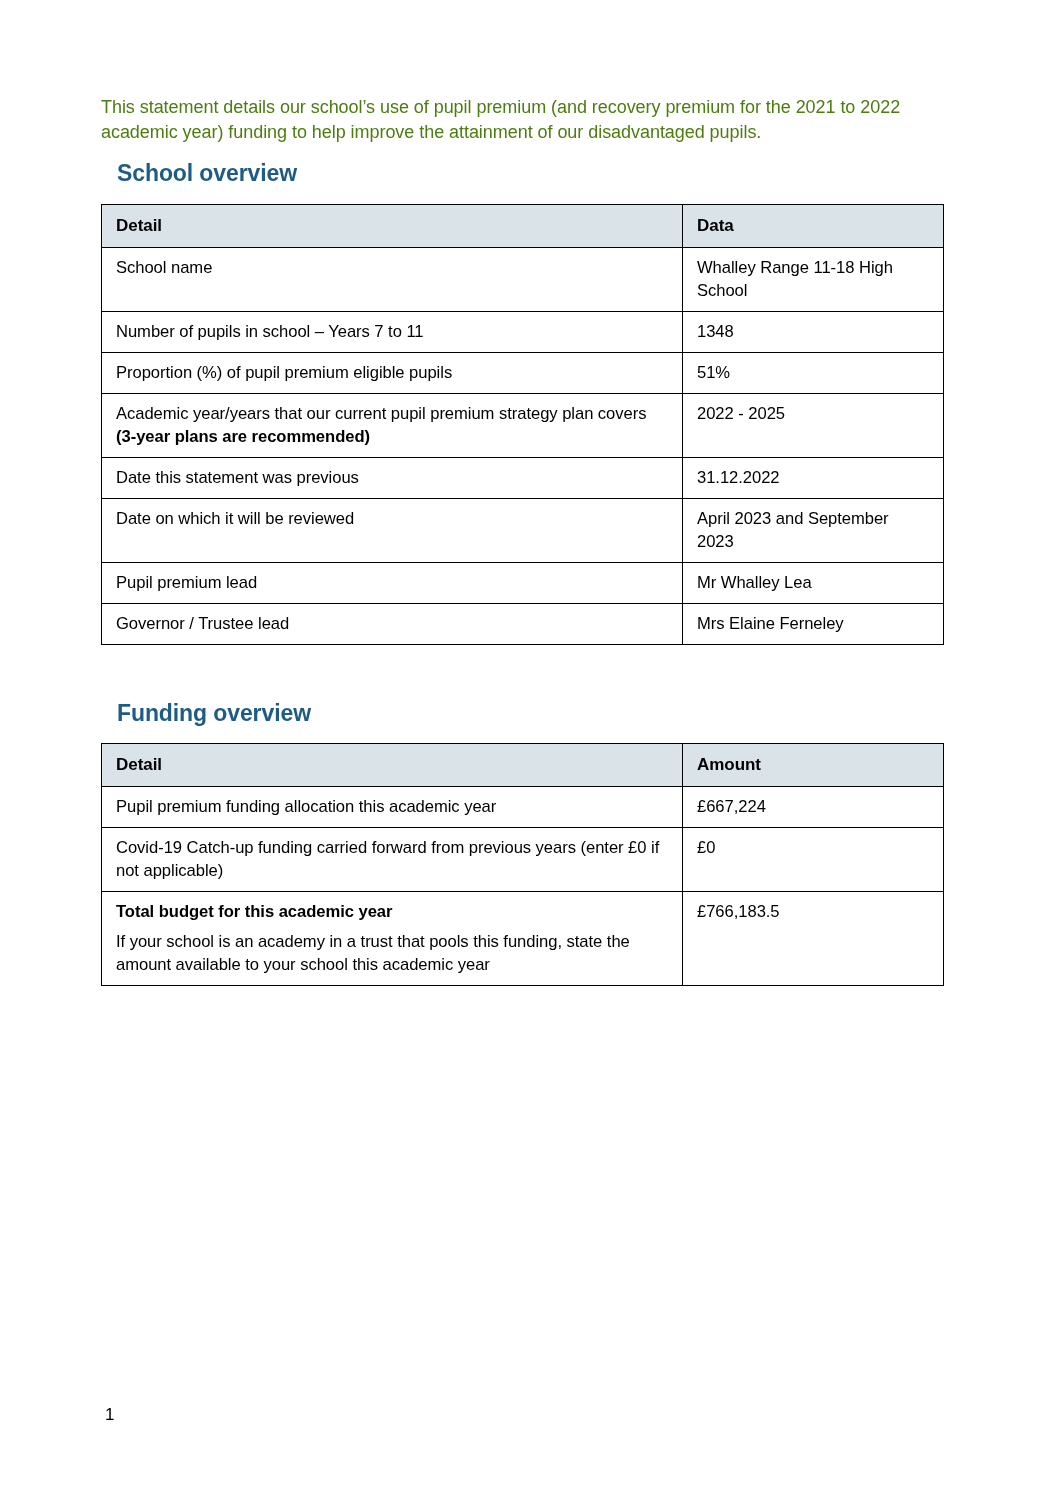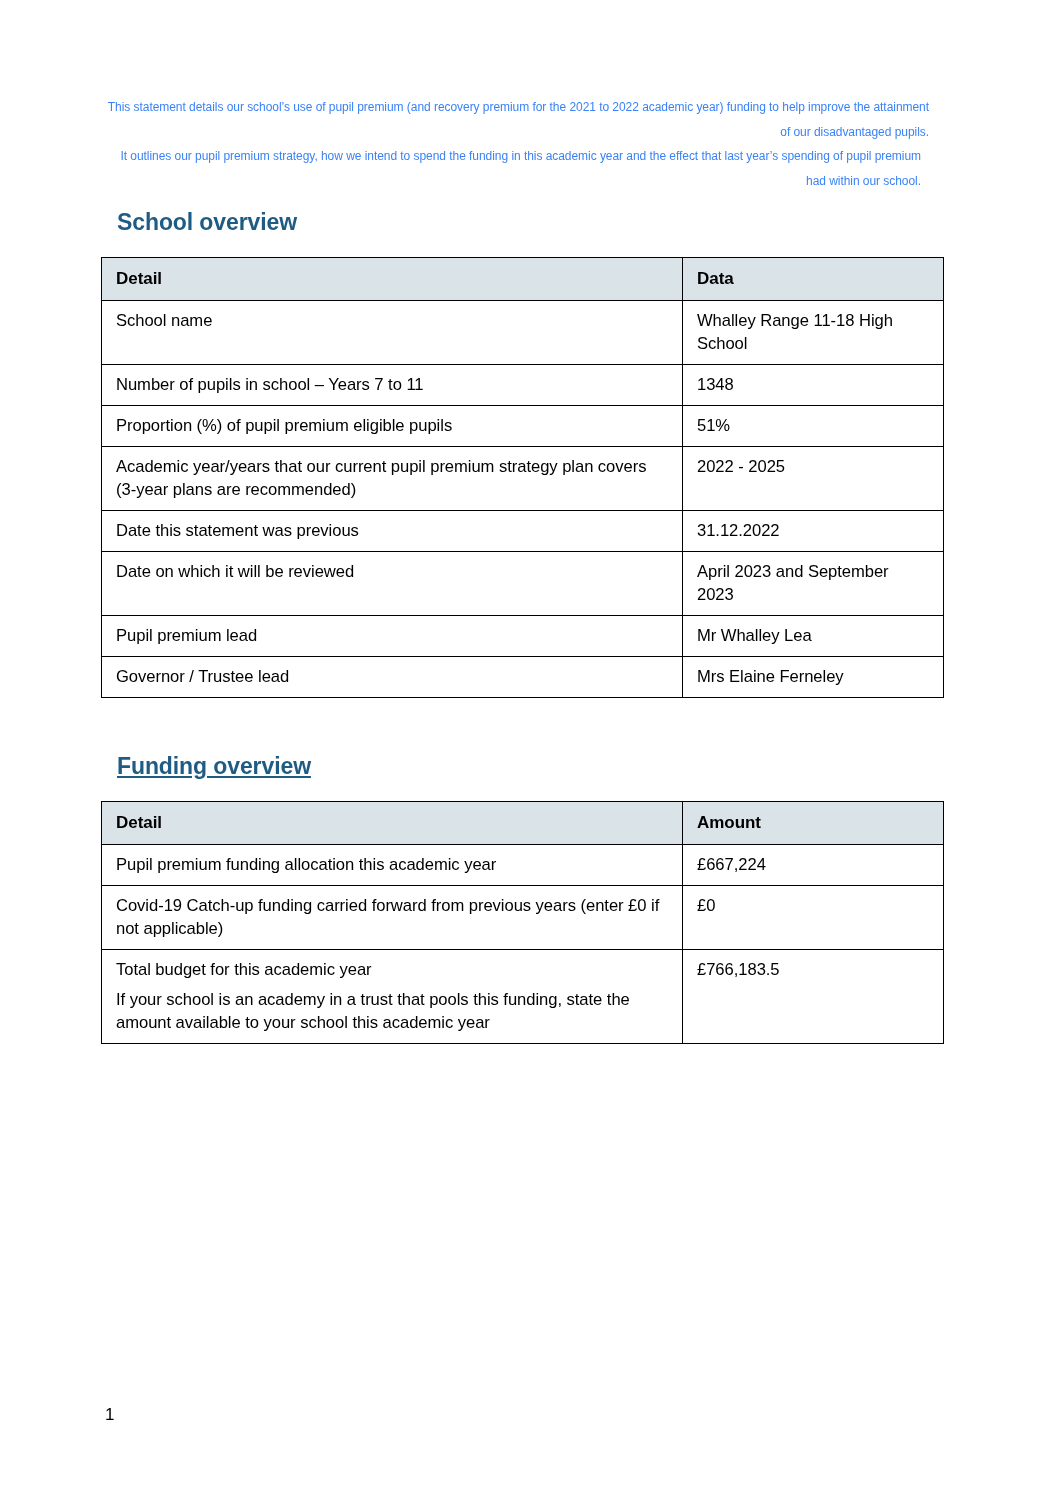--- a/index.html
+++ b/index.html
@@ -30,86 +30,84 @@
   }
   h1.doc-title {
     font-size: 30.5px;
     font-weight: bold;
     color: #1f5c84;
     margin: 0 0 0 0;
     letter-spacing: -0.1px;
     line-height: 1.2;
   }
   p.intro {
-    font-size: 12px;
+    font-size: 18px;
     line-height: 24.6px;
     margin: 0;
-    color: #3b82f6;
+    color: #4d7c0f;
     letter-spacing: -0.05px;
-    text-align: right;
   }
   .intro-1 { margin-top: 46px; width: 828px; }
   .intro-2 { margin-top: 24px; width: 820px; }
 
   h2.section-title {
     font-size: 23px;
     font-weight: bold;
     color: #1f5c84;
     margin: 16px;
     letter-spacing: -0.1px;
     line-height: 1.2;
   }
   .sec-school { margin-top: 52px; }
   .sec-funding { margin-top: 0; }
 
   table.info-table {
     border-collapse: collapse;
     width: 842px;
     table-layout: fixed;
-    margin-top: 20px;
+    margin-top: 12px;
   }
   table.info-table td, table.info-table th {
     border: 1.3px solid #000000;
     padding: 8px 14px 9px 14px;
     font-size: 16.6px;
     line-height: 23px;
     vertical-align: top;
     text-align: left;
     letter-spacing: -0.05px;
   }
   table.info-table th {
     background: #dae3e8;
     font-weight: bold;
     font-size: 17px;
     padding-top: 9px;
     padding-bottom: 10px;
   }
   .col-detail { width: 581px; }
   .col-data { width: 261px; }
 
-  .cell-bold { font-weight: normal; }
+  .cell-bold { font-weight: bold; }
   .cell-sub { font-weight: normal; display: block; margin-top: 7px; }
 
   .pagenum {
     position: absolute;
     left: 105px;
     top: 1405px;
     font-size: 17px;
     color: #000000;
   }
 </style>
 </head>
 <body>
 
 <div class="page">
   <div class="content">
 
 
     <p class="intro intro-1">This statement details our school’s use of pupil premium (and recovery premium for the 2021 to 2022 academic year) funding to help improve the attainment of our disadvantaged pupils.</p>
-    <p class="intro intro-2">It outlines our pupil premium strategy, how we intend to spend the funding in this academic year and the effect that last year’s spending of pupil premium had within our school.</p>
 
     <h2 class="section-title sec-school">School overview</h2>
 
     <table class="info-table">
       <colgroup>
           <col class="col-detail">
           <col class="col-data">
         </colgroup>
       <thead>
         <tr>
@@ -146,21 +144,21 @@
           <td>Pupil premium lead</td>
           <td>Mr Whalley Lea</td>
         </tr>
         <tr>
           <td>Governor / Trustee lead</td>
           <td>Mrs Elaine Ferneley</td>
         </tr>
       </tbody>
     </table>
 
-    <h2 class="section-title sec-funding" style="margin-top:55px;text-decoration:underline;">Funding overview</h2>
+    <h2 class="section-title sec-funding" style="margin-top:55px;">Funding overview</h2>
 
     <table class="info-table">
       <colgroup>
           <col class="col-detail">
           <col class="col-data">
         </colgroup>
       <thead>
         <tr>
           <th>Detail</th>
           <th>Amount</th>

